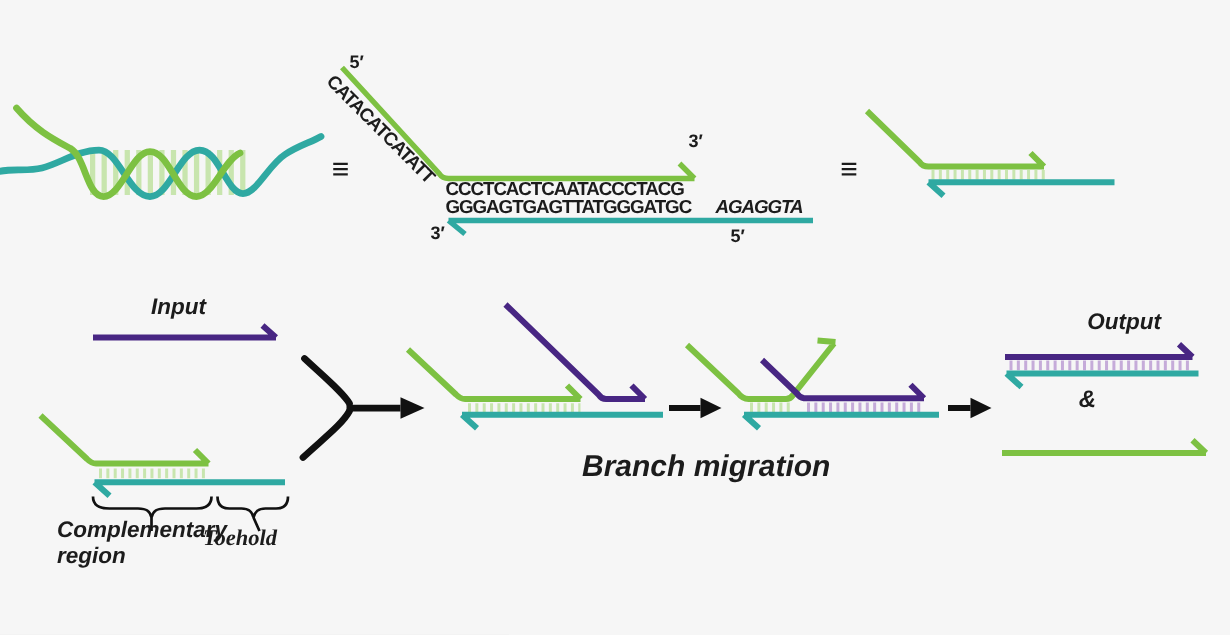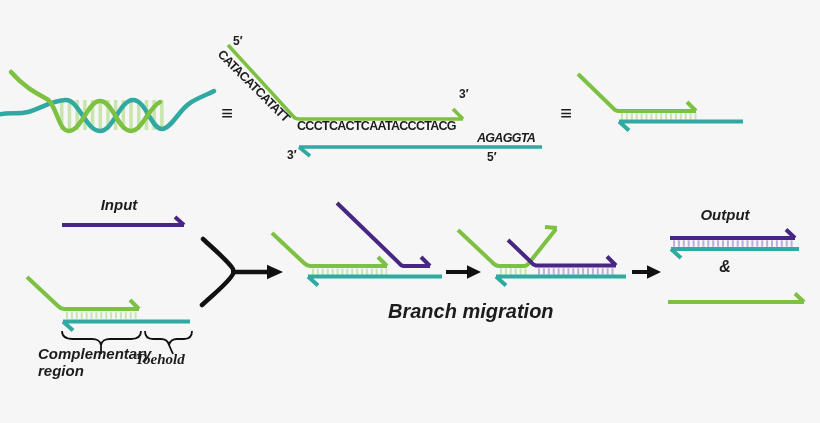--- a/index.html
+++ b/index.html
@@ -128,32 +128,33 @@
   <div class="lbl equiv" style="left:553px;top:102px;">≡</div>
 
   <div class="lbl prime" style="left:233px;top:35px;">5′</div>
 
   <div class="lbl seq rot45" style="left:224px;top:48px;">CATACATCATATT</div>
 
   <div class="lbl prime" style="left:459px;top:88px;">3′</div>
 
   <div class="lbl seq" style="left:297px;top:120px;">CCCTCACTCAATACCCTACG</div>
 
+  <div class="lbl seq" style="left:297px;top:131.5px;">GGGAGTGAGTTATGGGATGC</div>
 
   <div class="lbl seq" style="left:477px;top:132px;font-style:italic;">AGAGGTA</div>
 
   <div class="lbl prime" style="left:287px;top:149px;">3′</div>
 
   <div class="lbl prime" style="left:487px;top:151px;">5′</div>
 
   <div class="lbl ital" style="left:58px;top:197px;width:122px;text-align:center;">Input</div>
 
   <div class="lbl ital wrap" style="left:38px;top:346px;width:128px;">Complementary region</div>
 
   <div class="lbl ital" style="left:126px;top:351px;width:68px;text-align:center;font-family:Liberation Serif, serif;">Toehold</div>
 
   <div class="lbl ital" style="left:388px;top:300px;width:155px;text-align:center;font-size:20px;">Branch migration</div>
 
-  <div class="lbl ital" style="left:676px;top:207px;width:98px;text-align:center;">Output</div>
+  <div class="lbl ital" style="left:676px;top:207px;width:98px;text-align:right;">Output</div>
 
   <div class="lbl ital" style="left:705px;top:258px;width:40px;text-align:center;font-size:16px;">&amp;</div>
 
 </div>
 
 </body></html>

